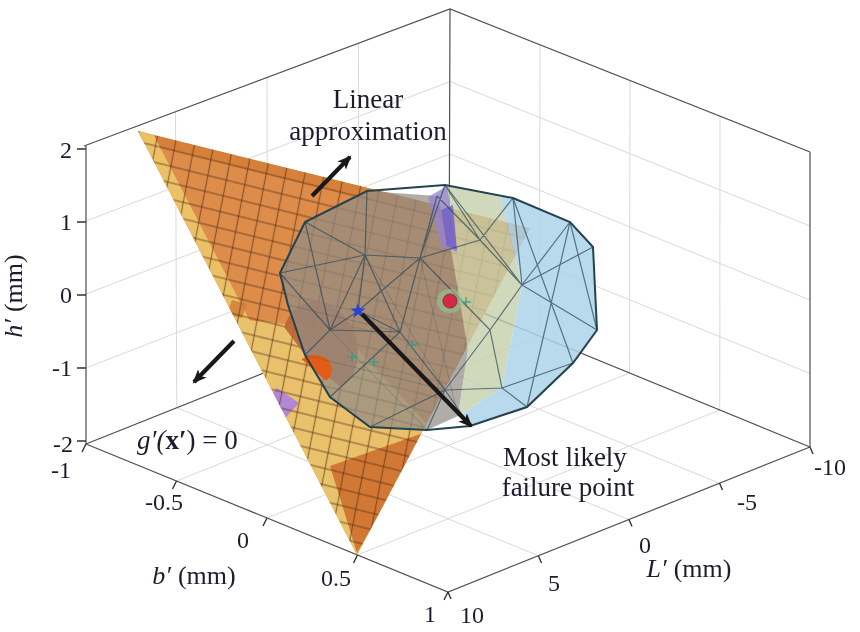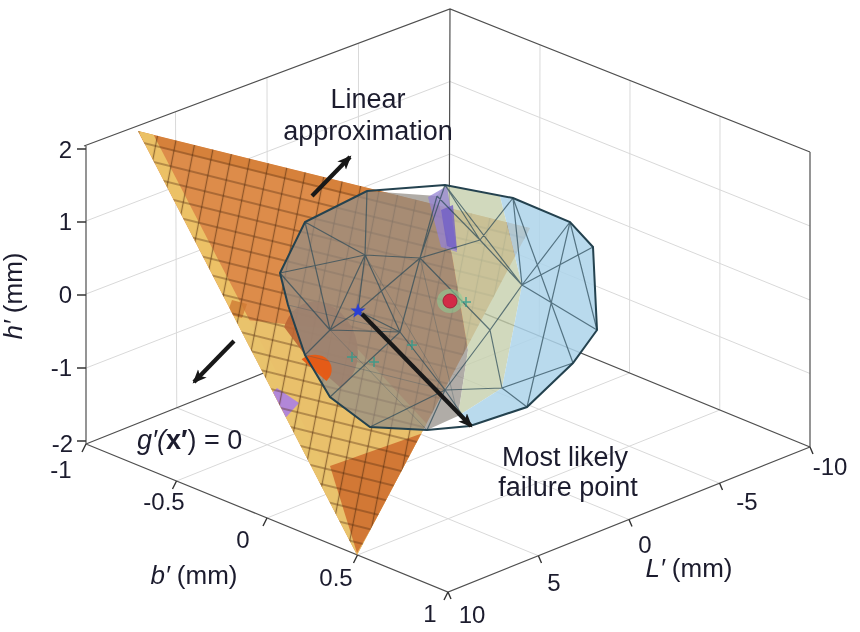--- a/index.html
+++ b/index.html
@@ -1,16 +1,16 @@
 <!DOCTYPE html>
 <html><head>
 <meta charset="utf-8">
 <style>
   html,body{margin:0;padding:0;background:#ffffff;}
-  .fig{width:860px;height:632px;position:relative;font-family:Liberation Sans, sans-serif;}
+  .fig{width:860px;height:632px;position:relative;font-family:Liberation Serif, serif;}
   svg{display:block;}
   text{fill:#1c1c2e;}
   .tick{font-size:24px;}
   .axlab{font-size:26px;font-style:italic;}
   .axunit{font-style:normal;}
   .ann{font-size:27px;}
   .grid{stroke:#d9d9d9;stroke-width:1;fill:none;}
   .boxedge{stroke:#4f4f4f;stroke-width:1.2;fill:none;}
   .tickmark{stroke:#333;stroke-width:1.4;fill:none;}
   .wire{stroke:#2d4b59;stroke-width:1.2;fill:none;opacity:.72;}

